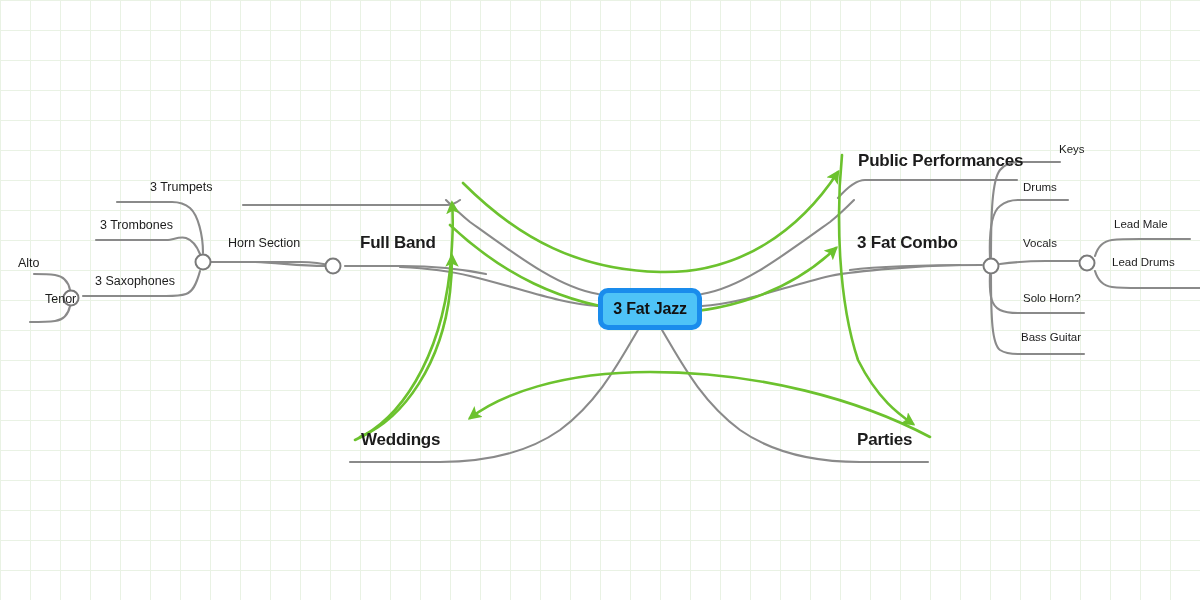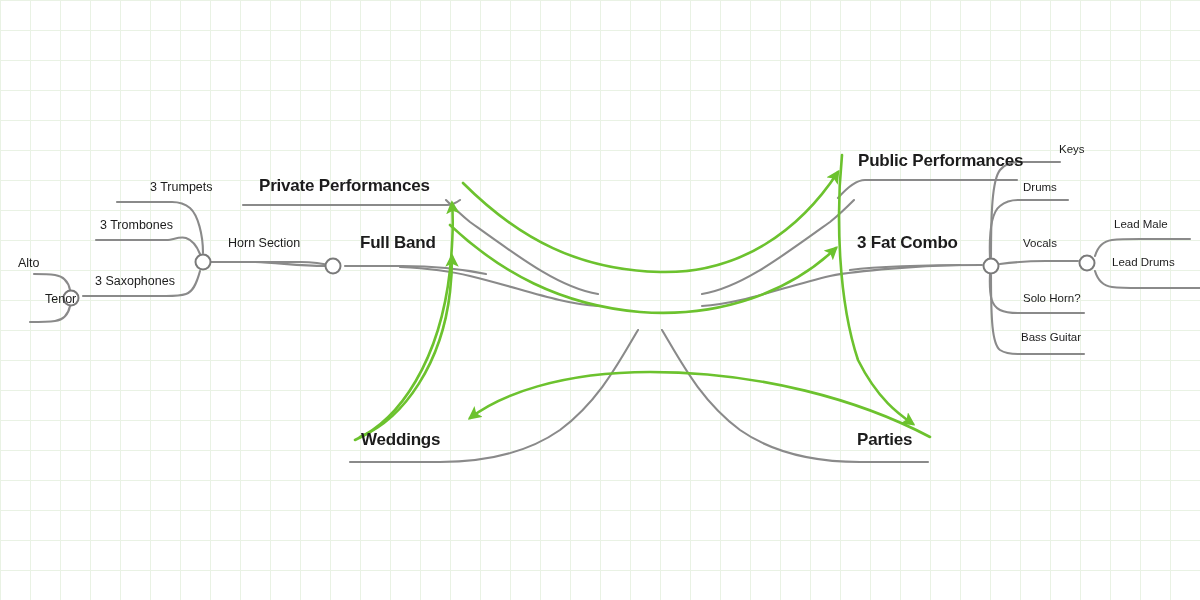--- a/index.html
+++ b/index.html
@@ -138,22 +138,24 @@
       <path d="M 463 183 C 520 240 580 270 660 272 C 740 274 800 230 838 172" marker-end="url(#arrow-green)" stroke="#6cc22e"></path>
 
       <path d="M 450 225 C 500 272 560 305 640 312 C 720 318 790 292 836 248" marker-end="url(#arrow-green)" stroke="#6cc22e"></path>
 
       <path d="M 842 155 C 836 215 838 300 858 360 C 878 400 900 415 913 424" marker-end="url(#arrow-green)" stroke="#6cc22e"></path>
 
       <path d="M 930 437 C 860 400 760 372 650 372 C 560 372 500 395 470 418" marker-end="url(#arrow-green)" stroke="#6cc22e"></path>
     </g>
   </svg>
 
+  <div id="root-node" style="left: 598px; top: 288px; width: 104px; height: 42px; background: rgb(78, 195, 247); border: 5px solid rgb(26, 140, 236);">
+    <span id="root-label" style="color: rgb(17, 17, 17);">3 Fat Jazz</span>
+  </div>
 
-  <div class="label lvl1" style="left: 259px; top: 177px; color: rgb(28, 28, 28);">Private Performances</div>
 
   <div class="label lvl1" style="left: 360px; top: 234px; color: rgb(28, 28, 28);">Full Band</div>
 
   <div class="label lvl1" style="left: 858px; top: 152px; color: rgb(28, 28, 28);">Public Performances</div>
 
   <div class="label lvl1" style="left: 857px; top: 234px; color: rgb(28, 28, 28);">3 Fat Combo</div>
 
   <div class="label lvl1" style="left: 361px; top: 431px; color: rgb(28, 28, 28);">Weddings</div>
 
   <div class="label lvl1" style="left: 857px; top: 431px; color: rgb(28, 28, 28);">Parties</div>

